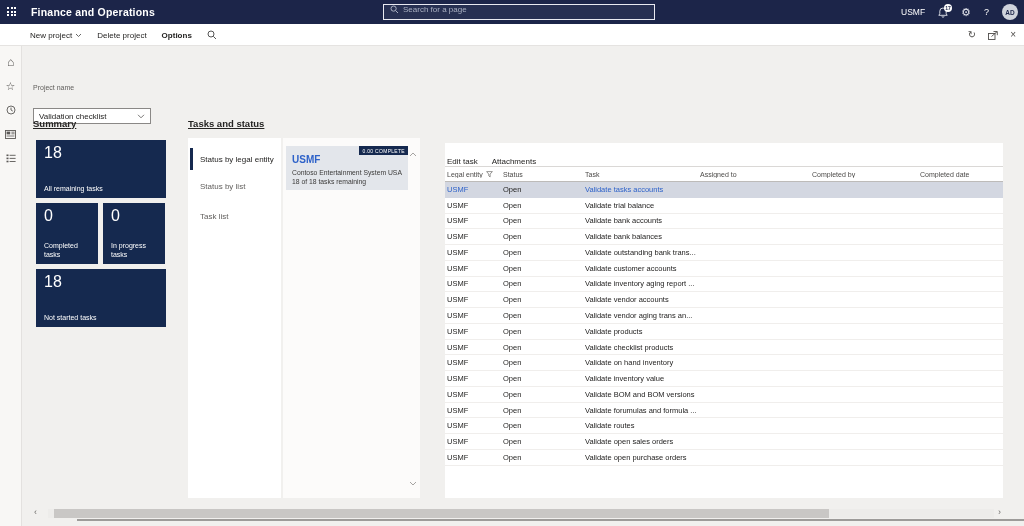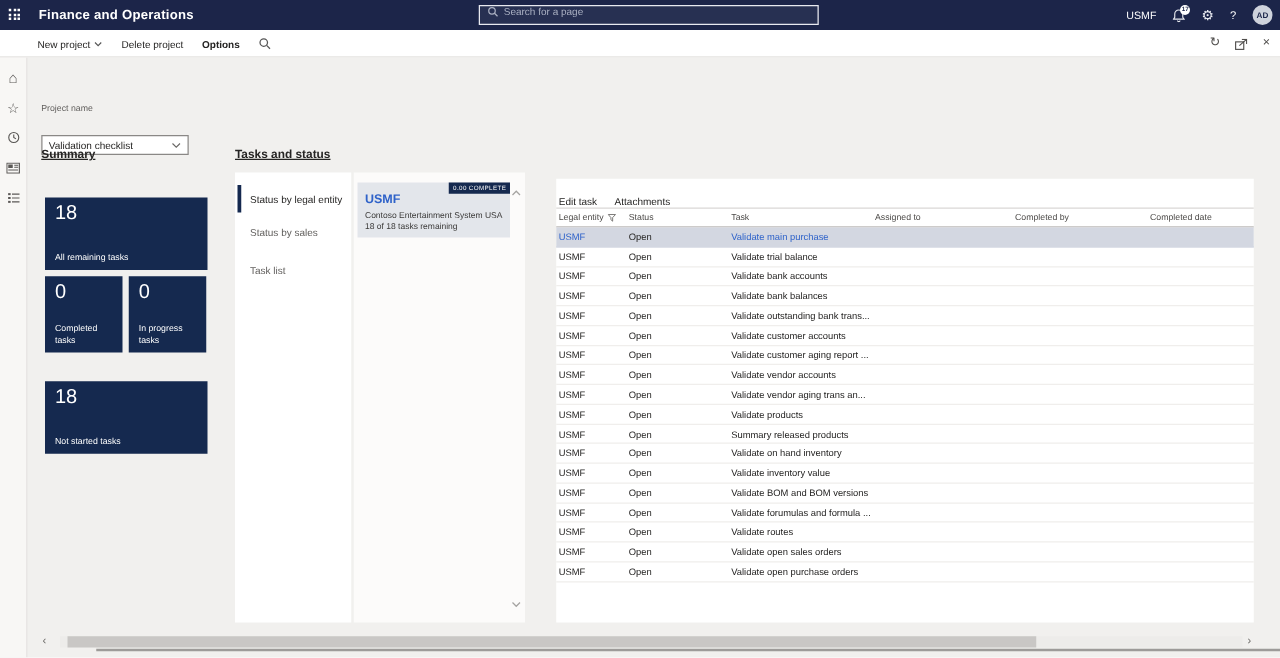--- a/index.html
+++ b/index.html
@@ -36,21 +36,21 @@
   
   .page-title { position: absolute; left: 33px; top: 61px; font-size: 14.5px; font-weight: 700; color: #201f1e; }
   .field-label { position: absolute; left: 33px; top: 84px; font-size: 7px; color: #605e5c; }
   .combo { position: absolute; left: 33px; top: 92px; width: 118px; height: 16px; background: #fff; border: 1px solid #8a8886; display: flex; align-items: center; justify-content: space-between; padding: 0 5px; font-size: 8px; color: #252423; cursor: pointer; margin-top: 16px; }
 
   .section-h { position: absolute; font-size: 9.5px; font-weight: 700; color: #252423; text-decoration: underline; }
 
   
   .tiles { position: absolute; left: 36px; top: 140px; width: 130px; display: flex; flex-wrap: wrap; gap: 5px; }
   .tile { background: #15294f; color: #fff; position: relative; cursor: pointer; }
-  .tile.wide { width: 152px; height: 58px; margin-top: 18px; }
+  .tile.wide { width: 152px; height: 58px; }
   .tile.half { width: 62px; height: 61px; }
   .tile-count { position: absolute; left: 8px; top: 4px; font-size: 16px; font-weight: 400; }
   .tile-label { position: absolute; left: 8px; right: 3px; bottom: 5px; font-size: 7px; line-height: 1.3; }
 
   
   .tabpanel { position: absolute; left: 188px; top: 138px; width: 93px; height: 360px; background: #fff; }
   .tab { position: absolute; left: 0; width: 100%; display: flex; align-items: center; padding-left: 12px; font-size: 8px; color: #605e5c; cursor: pointer; }
   .tab.selected { color: #252423; text-align: right; }
   .tab .indicator { display: none; position: absolute; left: 2px; top: 2px; bottom: 2px; width: 3px; background: #15294f; }
   .tab.selected .indicator { display: block; }
@@ -214,21 +214,21 @@
     </div>
 
   <div class="section-h" style="left:188px; top:118px;">Tasks and status</div>
 
   <div class="tabpanel">
       <div class="tab selected" style="top: 8px; height: 26px;">
         <span class="indicator"></span>
         <span>Status by legal entity</span>
       </div>
       <div class="tab" style="top: 38px; height: 20px;">
-        <span>Status by sales</span>
+        <span>Status by list</span>
       </div>
       <div class="tab" style="top: 68px; height: 20px;">
         <span>Task list</span>
       </div>
     </div>
 
   <div class="cardpanel">
     <div class="entity-card">
       <span class="card-badge">0.00 COMPLETE</span>
       <span class="card-title">USMF</span>
@@ -272,21 +272,21 @@
           <span>Completed by</span>
         </span>
         <span class="cell hcell c5">
           <span>Completed date</span>
         </span>
       </div>
     <div class="rows">
         <div class="trow selected">
           <span class="cell c0 link">USMF</span>
           <span class="cell c1">Open</span>
-          <span class="cell c2 link">Validate main purchase</span>
+          <span class="cell c2 link">Validate tasks accounts</span>
           <span class="cell c3"></span>
           <span class="cell c4"></span>
           <span class="cell c5"></span>
         </div>
         <div class="trow">
           <span class="cell c0">USMF</span>
           <span class="cell c1">Open</span>
           <span class="cell c2">Validate trial balance</span>
           <span class="cell c3"></span>
           <span class="cell c4"></span>
@@ -320,21 +320,21 @@
           <span class="cell c0">USMF</span>
           <span class="cell c1">Open</span>
           <span class="cell c2">Validate customer accounts</span>
           <span class="cell c3"></span>
           <span class="cell c4"></span>
           <span class="cell c5"></span>
         </div>
         <div class="trow">
           <span class="cell c0">USMF</span>
           <span class="cell c1">Open</span>
-          <span class="cell c2">Validate customer aging report ...</span>
+          <span class="cell c2">Validate inventory aging report ...</span>
           <span class="cell c3"></span>
           <span class="cell c4"></span>
           <span class="cell c5"></span>
         </div>
         <div class="trow">
           <span class="cell c0">USMF</span>
           <span class="cell c1">Open</span>
           <span class="cell c2">Validate vendor accounts</span>
           <span class="cell c3"></span>
           <span class="cell c4"></span>
@@ -352,21 +352,21 @@
           <span class="cell c0">USMF</span>
           <span class="cell c1">Open</span>
           <span class="cell c2">Validate products</span>
           <span class="cell c3"></span>
           <span class="cell c4"></span>
           <span class="cell c5"></span>
         </div>
         <div class="trow">
           <span class="cell c0">USMF</span>
           <span class="cell c1">Open</span>
-          <span class="cell c2">Summary released products</span>
+          <span class="cell c2">Validate checklist products</span>
           <span class="cell c3"></span>
           <span class="cell c4"></span>
           <span class="cell c5"></span>
         </div>
         <div class="trow">
           <span class="cell c0">USMF</span>
           <span class="cell c1">Open</span>
           <span class="cell c2">Validate on hand inventory</span>
           <span class="cell c3"></span>
           <span class="cell c4"></span>

